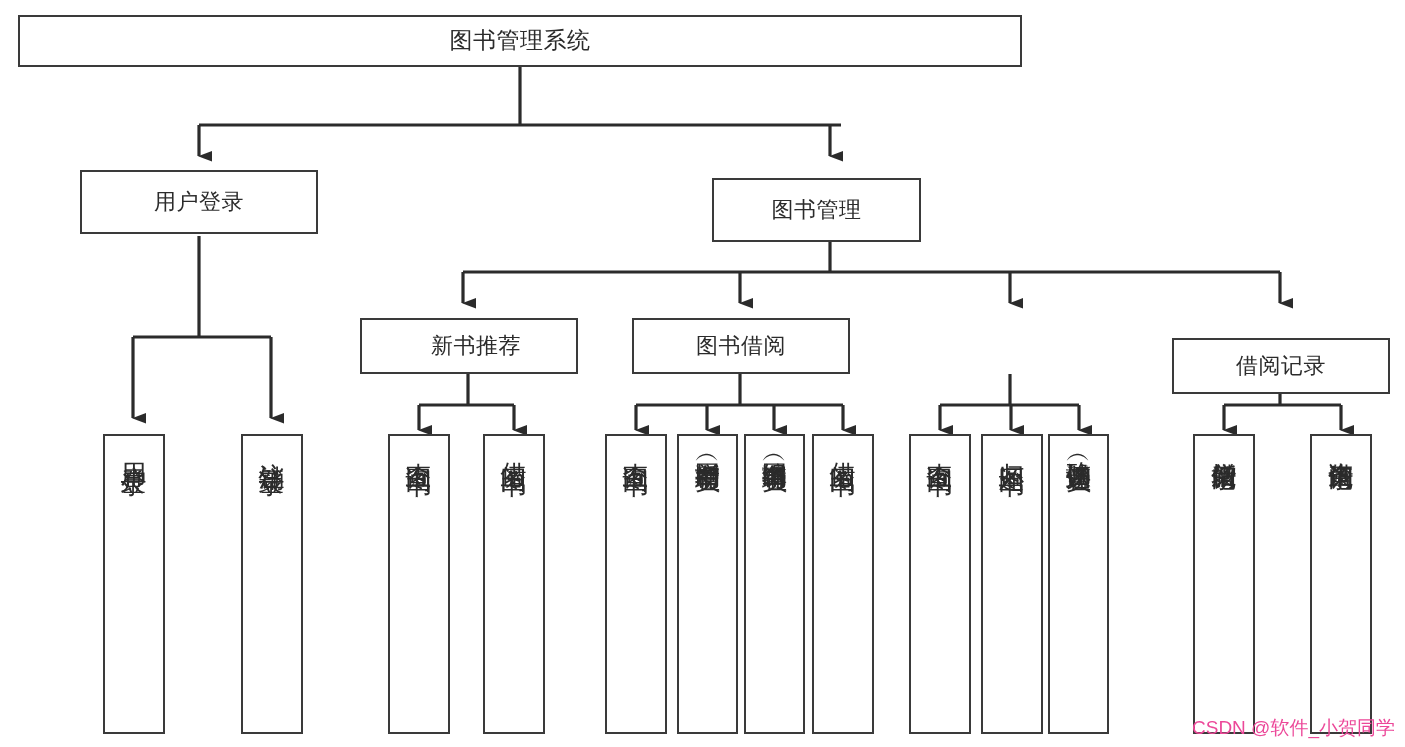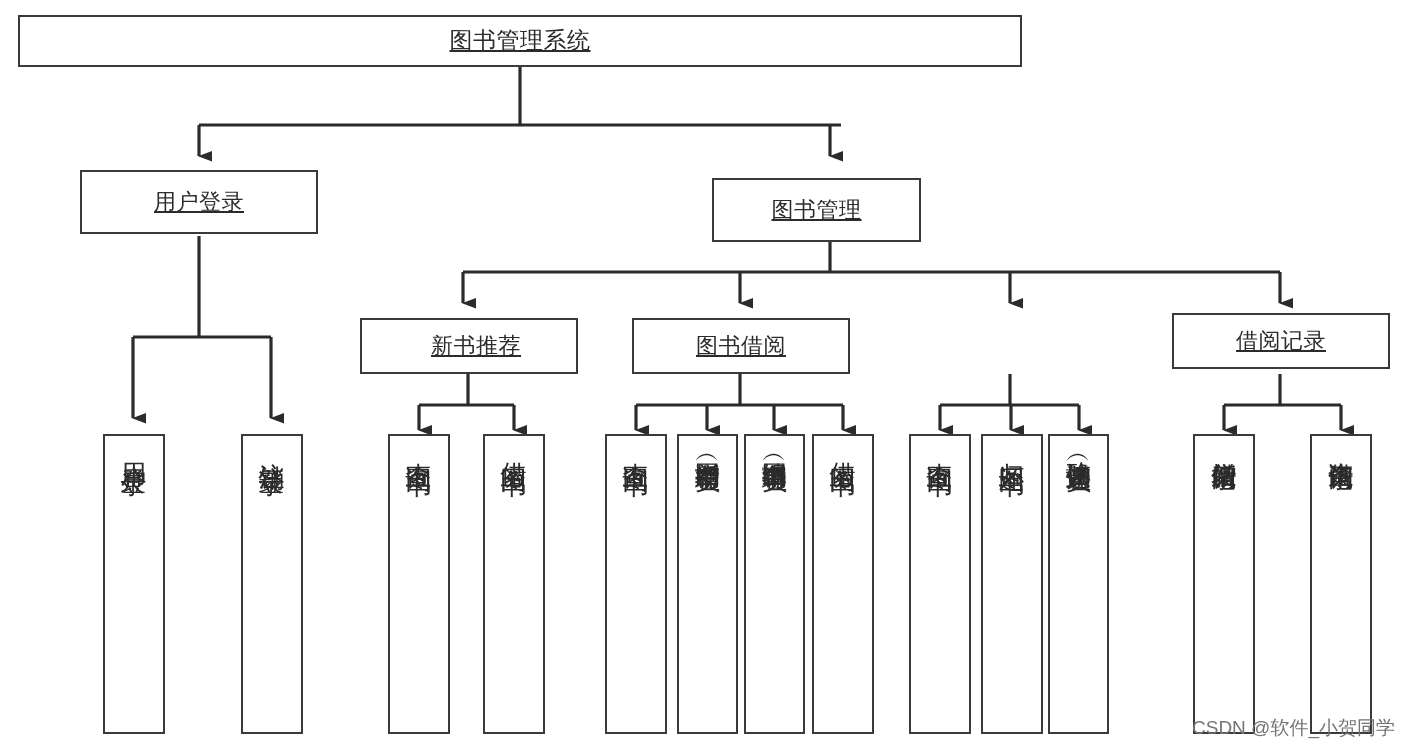--- a/index.html
+++ b/index.html
@@ -40,21 +40,20 @@
   .node .label {
     display: block;
     text-align: center;
     line-height: 1.18;
     letter-spacing: 0.5px;
   }
   
   .node.horiz .label {
     font-size: 22px;
     white-space: nowrap;
-    text-decoration: underline;
   }
   .node.root .label {
     font-size: 23px;
   }
   
   .node.vert {
     align-items: flex-start;
     justify-content: center;
     padding-top: 6px;
   }
@@ -66,21 +65,21 @@
     letter-spacing: 3px;
     white-space: nowrap;
   }
   
   .node.vert.tall .label {
     font-size: 25px;
     letter-spacing: 1px;
   }
   #watermark {
     position: absolute;
-    color: #737373;
+    color: #ec4899;
     font-size: 19px;
     white-space: nowrap;
     z-index: 5;
     font-family: "Liberation Sans", "DejaVu Sans", sans-serif;
   }
 </style>
 </head>
 <body>
 
 <div id="canvas">
@@ -149,21 +148,21 @@
 
   <div class="node horiz" style="left:360px; top:318px; width:218px; height:56px;padding-left:14px;">
     <span class="label">新书推荐</span>
   </div>
 
   <div class="node horiz" style="left:632px; top:318px; width:218px; height:56px;">
     <span class="label">图书借阅</span>
   </div>
 
 
-  <div class="node horiz" style="left:1172px; top:313px; width:218px; height:56px;">
+  <div class="node horiz" style="left:1172px; top:338px; width:218px; height:56px;">
     <span class="label">借阅记录</span>
   </div>
 
   <div class="node vert" style="left:103px; top:434px; width:62px; height:300px;">
     <span class="label">用户登录</span>
   </div>
 
   <div class="node vert" style="left:241px; top:434px; width:62px; height:300px;">
     <span class="label">注销登录</span>
   </div>

